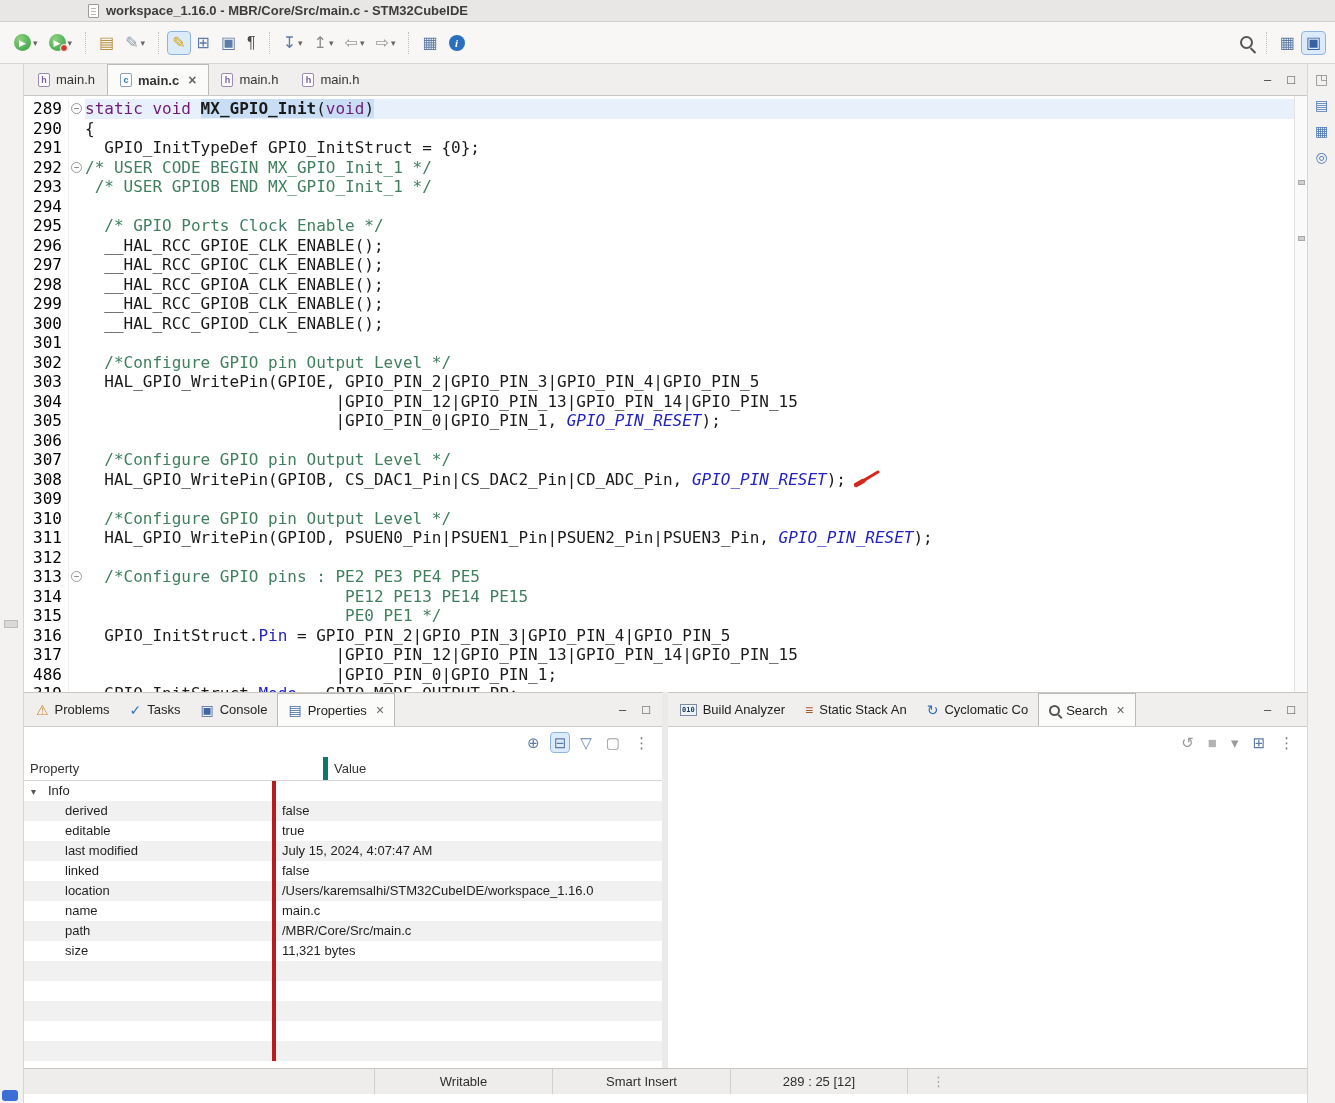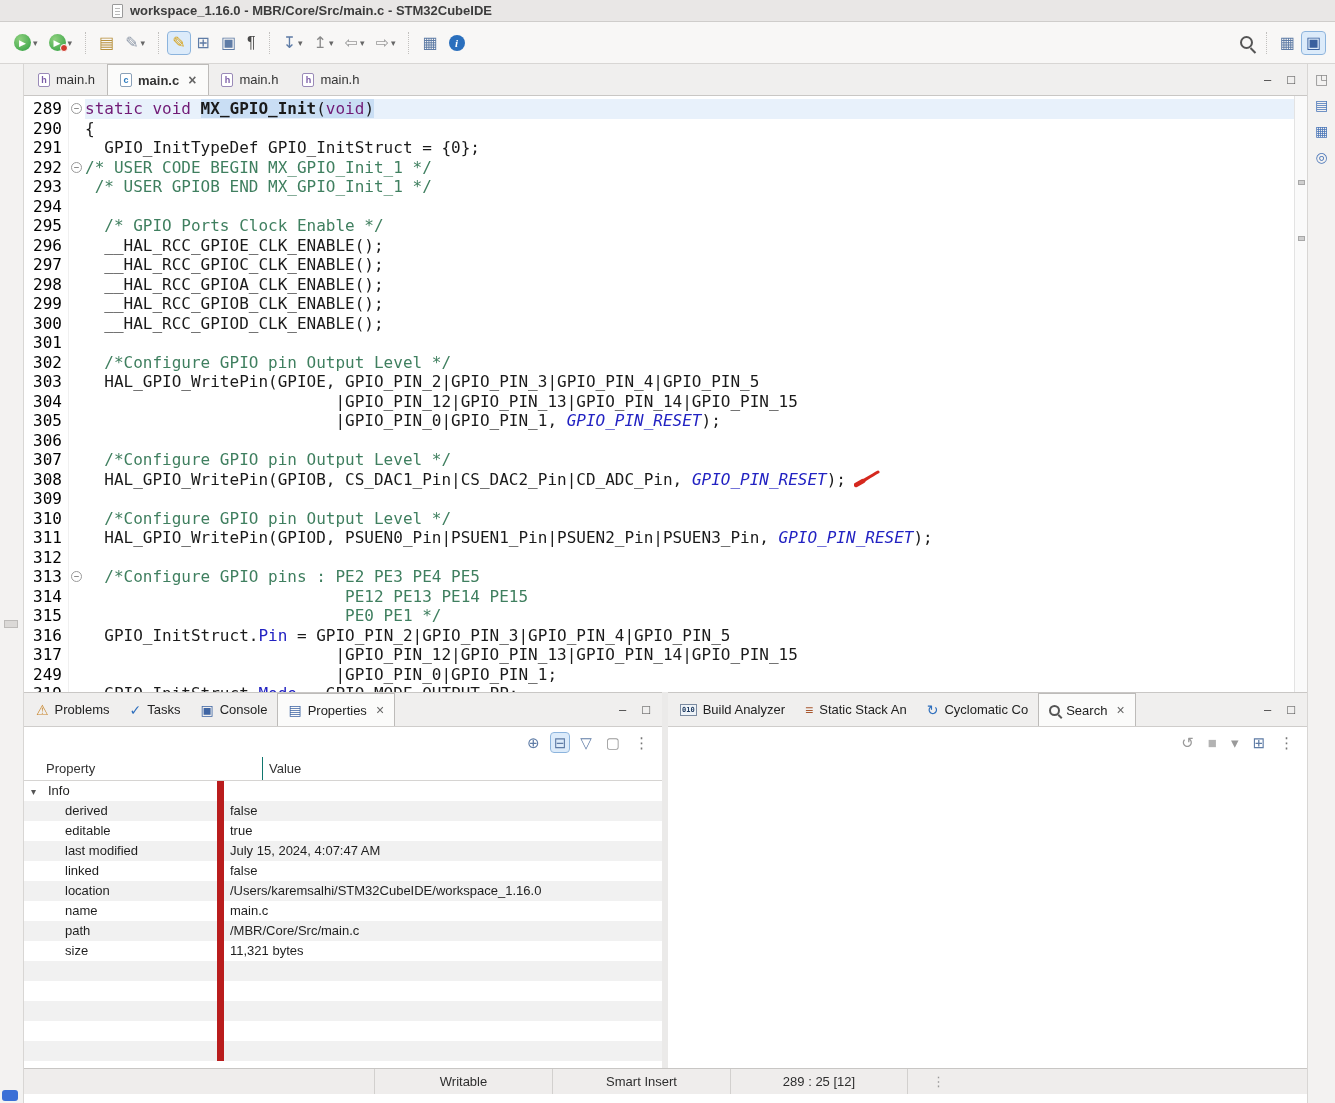--- a/index.html
+++ b/index.html
@@ -1,21 +1,21 @@
 <!DOCTYPE html>
 <html><head>
 <meta charset="utf-8">
 <style>
   *{margin:0;padding:0;box-sizing:border-box}
   html,body{background:#fff}
   body{font-family:"Liberation Sans",sans-serif;font-size:13px;color:#2b2b2b}
   .window{position:relative;width:1335px;height:1103px;overflow:hidden;background:#fff}
 
   
-  .titlebar{position:absolute;top:0;left:0;right:0;height:22px;background:#e9e7e6;border-bottom:1px solid #cfcdcb;display:flex;align-items:center;padding-left:112px;gap:7px}
+  .titlebar{position:absolute;top:0;left:0;right:0;height:22px;background:#e9e7e6;border-bottom:1px solid #cfcdcb;display:flex;align-items:center;padding-left:88px;gap:7px}
   .titlebar-title{font-weight:bold;color:#3c3c3c}
   .doc-icon{width:11px;height:14px;background:#fdfdfd;border:1px solid #9a9a9a;border-radius:1px;position:relative}
   .doc-icon::after{content:'';position:absolute;top:3px;left:2px;right:2px;height:1px;background:#b9b9b9;box-shadow:0 3px 0 #b9b9b9,0 6px 0 #b9b9b9}
 
   
   .toolbar{position:absolute;top:22px;left:0;right:0;height:42px;background:#f8f7f6;border-bottom:1px solid #d8d6d4;display:flex;align-items:center;justify-content:space-between;padding:0 10px}
   .tb-group{display:flex;align-items:center;gap:3px}
   .tb-item{display:inline-flex;align-items:center;gap:2px;padding:3px 4px;border-radius:3px;position:relative;cursor:default}
   .tb-item.selected{background:#dcebfa;outline:1px solid #8cb4dd}
   .tb-glyph{font-size:16px;line-height:1}
@@ -80,25 +80,25 @@
   .ptab-icon{font-size:14px;line-height:1}
   .mini-box{font-size:7px;font-weight:bold;color:#1e3a5f;border:1px solid #7a8aa0;padding:1px;background:#eef3f8;line-height:8px;font-family:"DejaVu Sans Mono",monospace}
   .ptoolbar{height:30px;display:flex;align-items:center;justify-content:flex-end;gap:8px;padding-right:10px;background:#fff}
   .ptb{display:inline-flex;align-items:center;gap:2px;padding:2px 3px;border-radius:3px}
   .ptb .tb-glyph{font-size:15px}
   .ptb.selected{background:#dcebfa;outline:1px solid #8cb4dd}
 
   
   .props{flex:1;overflow:hidden}
   .phead{display:flex;height:24px;line-height:24px;border-bottom:1px solid #d6d4d2;color:#333}
-  .phead .col1{width:239px;border-right:1px solid #0f766e;padding-left:22px}
+  .phead .col1{width:304px;border-right:5px solid #0f766e;padding-left:6px}
   .phead .col2{flex:1;padding-left:6px}
   .prow{display:flex;height:20px;line-height:20px}
   .prow.alt{background:#f1f1f1}
-  .pname{width:200px;border-right:7px solid #b91c1c;padding-left:41px;white-space:nowrap;overflow:hidden;color:#1f1f1f}
+  .pname{width:252px;border-right:4px solid #b91c1c;padding-left:41px;white-space:nowrap;overflow:hidden;color:#1f1f1f}
   .pname.group{padding-left:7px}
   .chev{display:inline-block;width:17px;color:#555;font-size:10px}
   .pval{flex:1;padding-left:6px;white-space:nowrap;overflow:hidden;color:#1f1f1f}
 
   
   .search-body{padding:16px 0 0 12px;color:#1a1a1a}
   a.sdlg{color:#2a5db0;text-decoration:underline;cursor:pointer}
 
   
   .statusbar{position:absolute;left:0;right:0;top:1004px;height:26px;background:#efedec;border-top:1px solid #c8c6c4;display:flex;align-items:center;color:#2e2e2e}
@@ -248,21 +248,21 @@
                   </svg></span></span></div>
             <div class="cl"><span class="ln">309</span><span class="fold"></span><span class="ct"></span></div>
             <div class="cl"><span class="ln">310</span><span class="fold"></span><span class="ct"><span class="c">  /*Configure GPIO pin Output Level */</span></span></div>
             <div class="cl"><span class="ln">311</span><span class="fold"></span><span class="ct"><span>  HAL_GPIO_WritePin(GPIOD, PSUEN0_Pin|PSUEN1_Pin|PSUEN2_Pin|PSUEN3_Pin, </span><span class="m">GPIO_PIN_RESET</span><span>);</span></span></div>
             <div class="cl"><span class="ln">312</span><span class="fold"></span><span class="ct"></span></div>
             <div class="cl"><span class="ln">313</span><span class="fold"><span class="fold-marker">−</span></span><span class="ct"><span class="c">  /*Configure GPIO pins : PE2 PE3 PE4 PE5</span></span></div>
             <div class="cl"><span class="ln">314</span><span class="fold"></span><span class="ct"><span class="c">                           PE12 PE13 PE14 PE15</span></span></div>
             <div class="cl"><span class="ln">315</span><span class="fold"></span><span class="ct"><span class="c">                           PE0 PE1 */</span></span></div>
             <div class="cl"><span class="ln">316</span><span class="fold"></span><span class="ct"><span>  GPIO_InitStruct.</span><span class="f">Pin</span><span> = GPIO_PIN_2|GPIO_PIN_3|GPIO_PIN_4|GPIO_PIN_5</span></span></div>
             <div class="cl"><span class="ln">317</span><span class="fold"></span><span class="ct"><span>                          |GPIO_PIN_12|GPIO_PIN_13|GPIO_PIN_14|GPIO_PIN_15</span></span></div>
-            <div class="cl"><span class="ln">249</span><span class="fold"></span><span class="ct"><span>                          |GPIO_PIN_0|GPIO_PIN_1;</span></span></div>
+            <div class="cl"><span class="ln">486</span><span class="fold"></span><span class="ct"><span>                          |GPIO_PIN_0|GPIO_PIN_1;</span></span></div>
             <div class="cl"><span class="ln">319</span><span class="fold"></span><span class="ct"><span>  GPIO_InitStruct.</span><span class="f">Mode</span><span> = GPIO_MODE_OUTPUT_PP;</span></span></div>
           </div>
         <div class="overview-ruler">
           <span class="ov-mark" style="top:84px"></span>
           <span class="ov-mark" style="top:140px"></span>
         </div>
       </div>
     </div>
 
     <div class="bottom">

